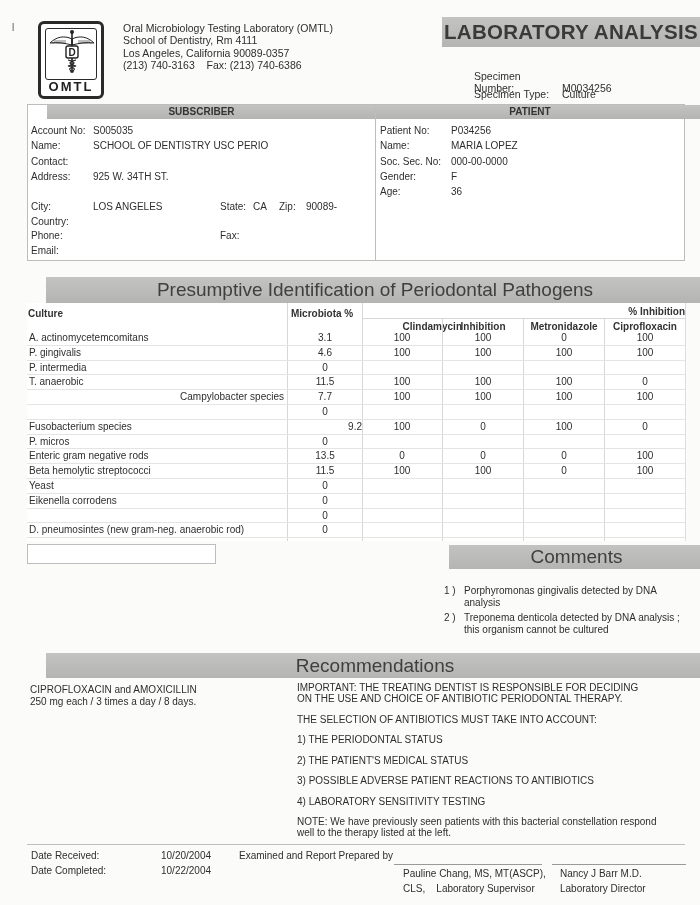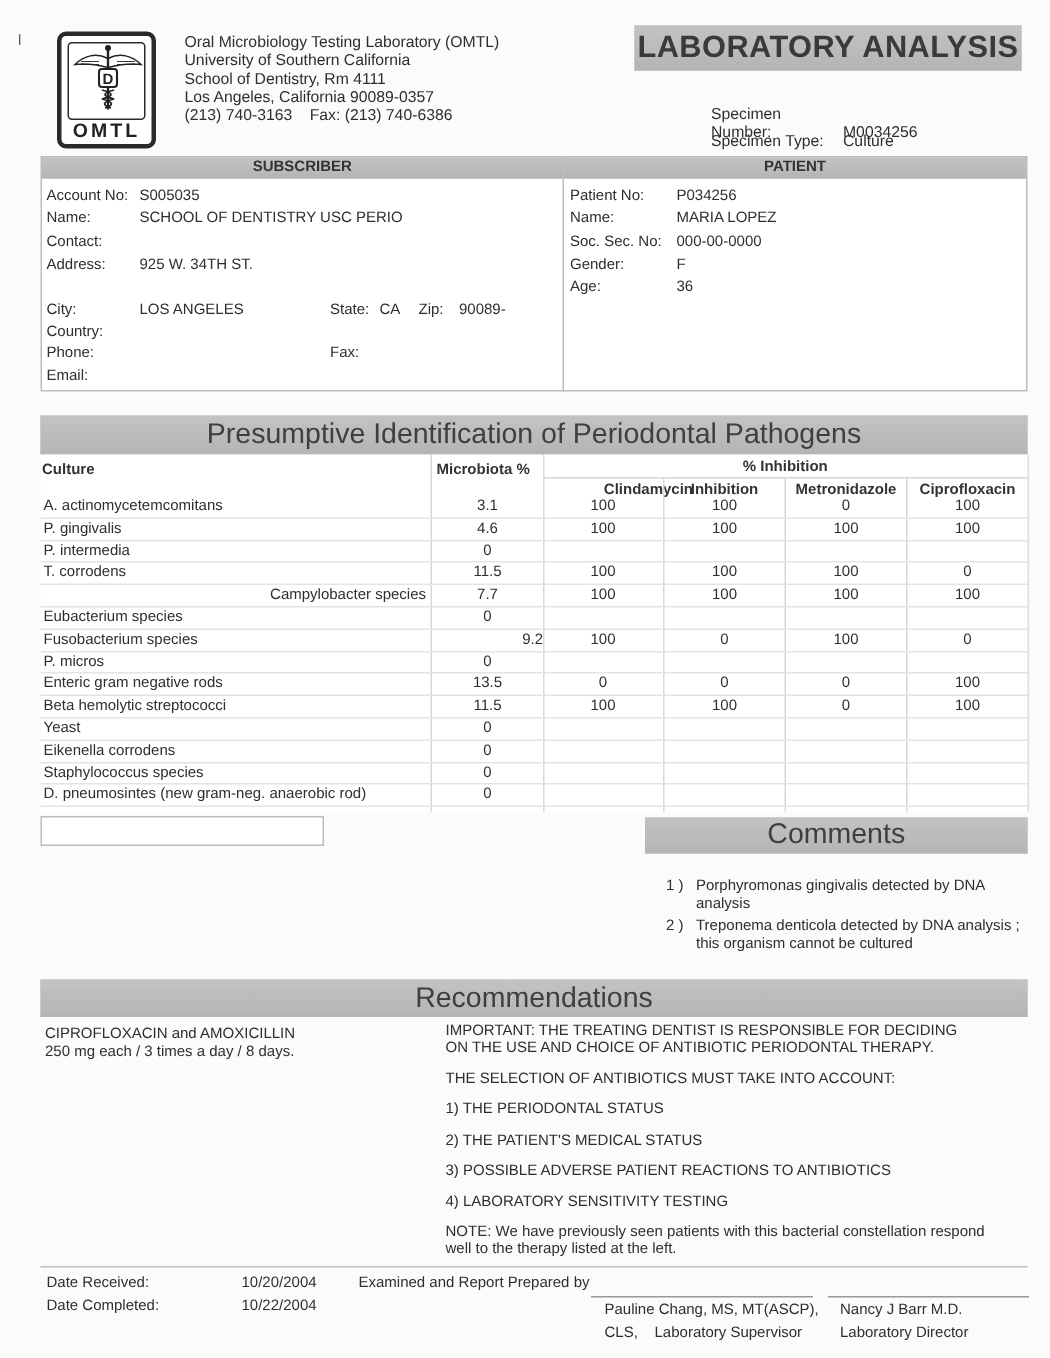--- a/index.html
+++ b/index.html
@@ -7,20 +7,21 @@
     width: 700px; height: 905px; position: relative; overflow: hidden;
     background: #fbfbfa;
     font-family: "Liberation Sans", sans-serif;
     color: #2a2a2a;
     font-size: 10px;
   }
   .abs { position: absolute; }
   .gray-bar {
     background: #b9b9b7;
     background-image: linear-gradient(180deg, #c3c3c1 0%, #b4b4b2 100%);
+    margin-left: 19px;
   }
   
   .stray { left: 12px; top: 22px; font-size: 10px; color: #555; }
   .logo {
     left: 38px; top: 21px; width: 66px; height: 78px;
     border: 3px solid #2a2a2a; border-radius: 6px; background: #fff; box-sizing: border-box;
   }
   .logo .inner {
     position: absolute; left: 4px; top: 4px; right: 4px; height: 50px;
     border: 1.5px solid #2a2a2a; border-radius: 3px;
@@ -84,21 +85,20 @@
       <text x="26" y="27" text-anchor="middle" font-size="10" font-weight="bold" font-family="Liberation Sans, sans-serif" fill="#222">D</text>
       <path d="M22 31 C30 33, 30 35, 22 37 C30 39, 30 41, 24 43" fill="none" stroke="#222" stroke-width="1.2"></path>
       <path d="M30 31 C22 33, 22 35, 30 37 C22 39, 22 41, 28 43" fill="none" stroke="#222" stroke-width="1.2"></path>
     </svg>
   </div>
   <div class="omtl">OMTL</div>
 </div>
 
 <div class="abs lab-info">
   <div>Oral Microbiology Testing Laboratory (OMTL)</div>
-  <div>University of Southern California</div>
   <div>School of Dentistry, Rm 4111</div>
   <div>Los Angeles, California  90089-0357</div>
   <div style="white-space:pre">(213) 740-3163    Fax: (213) 740-6386</div>
 </div>
 
 <div class="abs lab-title gray-bar">LABORATORY ANALYSIS</div>
 
 <div class="abs spec" style="top:70px">
   <span class="lbl">Specimen Number:</span><span>M0034256</span>
 </div>
@@ -141,21 +141,21 @@
 <div class="abs field" style="left:451px;top:169px">F</div>
 <div class="abs field" style="left:380px;top:184px">Age:</div>
 <div class="abs field" style="left:451px;top:184px">36</div>
 
 <div class="abs gray-bar section-bar" style="left:27px;top:277px;width:658px;height:26px;line-height:26px">Presumptive Identification of Periodontal Pathogens</div>
 
 <div class="abs" style="left:27px;top:303px;width:658px;height:238px;background:#fff;border-right:1px solid #ddd">
 
   <div class="abs hdr" style="left:1px;top:5px">Culture</div>
   <div class="abs hdr" style="left:264px;top:5px">Microbiota %</div>
-  <div class="abs hdr" style="left:335px;top:3px;width:323px;text-align:center">% Inhibition</div>
+  <div class="abs hdr" style="left:335px;top:3px;width:323px;text-align:right">% Inhibition</div>
   <div class="abs" style="left:335px;top:15px;width:323px;height:1px;background:#d8d8d6"></div>
   <div class="abs hdr" style="left:355px;top:18px;width:80px;text-align:right">Clindamycin</div>
   <div class="abs hdr" style="left:416px;top:18px;width:80px;text-align:center">Inhibition</div>
   <div class="abs hdr" style="left:497px;top:18px;width:80px;text-align:center">Metronidazole</div>
   <div class="abs hdr" style="left:578px;top:18px;width:80px;text-align:center">Ciprofloxacin</div>
 
   <div class="vline" style="left:260px;top:0;height:238px"></div>
   <div class="vline" style="left:335px;top:0;height:238px"></div>
   <div class="vline" style="left:415px;top:16px;height:222px"></div>
   <div class="vline" style="left:496px;top:16px;height:222px"></div>
@@ -184,37 +184,36 @@
     </div>
     <div class="abs" style="left: 0px; top: 29.6px; width: 658px; height: 14.8px; border-bottom: 1px solid rgb(228, 228, 226); box-sizing: border-box; font-size: 10px; line-height: 14.8px; color: rgb(46, 46, 46);">
       <div class="abs" style="top: 0px; left: 2px; width: 255px; text-align: left; white-space: nowrap;">P. intermedia</div>
       <div class="abs" style="top: 0px; left: 261px; width: 74px; text-align: center; white-space: nowrap;">0</div>
       <div class="abs" style="top: 0px; left: 335px; width: 80px; text-align: center; white-space: nowrap;"></div>
       <div class="abs" style="top: 0px; left: 416px; width: 80px; text-align: center; white-space: nowrap;"></div>
       <div class="abs" style="top: 0px; left: 497px; width: 80px; text-align: center; white-space: nowrap;"></div>
       <div class="abs" style="top: 0px; left: 578px; width: 80px; text-align: center; white-space: nowrap;"></div>
     </div>
     <div class="abs" style="left: 0px; top: 44.4px; width: 658px; height: 14.8px; border-bottom: 1px solid rgb(228, 228, 226); box-sizing: border-box; font-size: 10px; line-height: 14.8px; color: rgb(46, 46, 46);">
-      <div class="abs" style="top: 0px; left: 2px; width: 255px; text-align: left; white-space: nowrap;">T. corrodens</div>
+      <div class="abs" style="top: 0px; left: 2px; width: 255px; text-align: left; white-space: nowrap;">T. anaerobic</div>
       <div class="abs" style="top: 0px; left: 261px; width: 74px; text-align: center; white-space: nowrap;">11.5</div>
       <div class="abs" style="top: 0px; left: 335px; width: 80px; text-align: center; white-space: nowrap;">100</div>
       <div class="abs" style="top: 0px; left: 416px; width: 80px; text-align: center; white-space: nowrap;">100</div>
       <div class="abs" style="top: 0px; left: 497px; width: 80px; text-align: center; white-space: nowrap;">100</div>
       <div class="abs" style="top: 0px; left: 578px; width: 80px; text-align: center; white-space: nowrap;">0</div>
     </div>
     <div class="abs" style="left: 0px; top: 59.2px; width: 658px; height: 14.8px; border-bottom: 1px solid rgb(228, 228, 226); box-sizing: border-box; font-size: 10px; line-height: 14.8px; color: rgb(46, 46, 46);">
       <div class="abs" style="top: 0px; left: 2px; width: 255px; text-align: right; white-space: nowrap;">Campylobacter species</div>
       <div class="abs" style="top: 0px; left: 261px; width: 74px; text-align: center; white-space: nowrap;">7.7</div>
       <div class="abs" style="top: 0px; left: 335px; width: 80px; text-align: center; white-space: nowrap;">100</div>
       <div class="abs" style="top: 0px; left: 416px; width: 80px; text-align: center; white-space: nowrap;">100</div>
       <div class="abs" style="top: 0px; left: 497px; width: 80px; text-align: center; white-space: nowrap;">100</div>
       <div class="abs" style="top: 0px; left: 578px; width: 80px; text-align: center; white-space: nowrap;">100</div>
     </div>
     <div class="abs" style="left: 0px; top: 74px; width: 658px; height: 14.8px; border-bottom: 1px solid rgb(228, 228, 226); box-sizing: border-box; font-size: 10px; line-height: 14.8px; color: rgb(46, 46, 46);">
-      <div class="abs" style="top: 0px; left: 2px; width: 255px; text-align: left; white-space: nowrap;">Eubacterium species</div>
       <div class="abs" style="top: 0px; left: 261px; width: 74px; text-align: center; white-space: nowrap;">0</div>
       <div class="abs" style="top: 0px; left: 335px; width: 80px; text-align: center; white-space: nowrap;"></div>
       <div class="abs" style="top: 0px; left: 416px; width: 80px; text-align: center; white-space: nowrap;"></div>
       <div class="abs" style="top: 0px; left: 497px; width: 80px; text-align: center; white-space: nowrap;"></div>
       <div class="abs" style="top: 0px; left: 578px; width: 80px; text-align: center; white-space: nowrap;"></div>
     </div>
     <div class="abs" style="left: 0px; top: 88.8px; width: 658px; height: 14.8px; border-bottom: 1px solid rgb(228, 228, 226); box-sizing: border-box; font-size: 10px; line-height: 14.8px; color: rgb(46, 46, 46);">
       <div class="abs" style="top: 0px; left: 2px; width: 255px; text-align: left; white-space: nowrap;">Fusobacterium species</div>
       <div class="abs" style="top: 0px; left: 261px; width: 74px; text-align: right; white-space: nowrap;">9.2</div>
       <div class="abs" style="top: 0px; left: 335px; width: 80px; text-align: center; white-space: nowrap;">100</div>
@@ -256,21 +255,20 @@
     </div>
     <div class="abs" style="left: 0px; top: 162.8px; width: 658px; height: 14.8px; border-bottom: 1px solid rgb(228, 228, 226); box-sizing: border-box; font-size: 10px; line-height: 14.8px; color: rgb(46, 46, 46);">
       <div class="abs" style="top: 0px; left: 2px; width: 255px; text-align: left; white-space: nowrap;">Eikenella corrodens</div>
       <div class="abs" style="top: 0px; left: 261px; width: 74px; text-align: center; white-space: nowrap;">0</div>
       <div class="abs" style="top: 0px; left: 335px; width: 80px; text-align: center; white-space: nowrap;"></div>
       <div class="abs" style="top: 0px; left: 416px; width: 80px; text-align: center; white-space: nowrap;"></div>
       <div class="abs" style="top: 0px; left: 497px; width: 80px; text-align: center; white-space: nowrap;"></div>
       <div class="abs" style="top: 0px; left: 578px; width: 80px; text-align: center; white-space: nowrap;"></div>
     </div>
     <div class="abs" style="left: 0px; top: 177.6px; width: 658px; height: 14.8px; border-bottom: 1px solid rgb(228, 228, 226); box-sizing: border-box; font-size: 10px; line-height: 14.8px; color: rgb(46, 46, 46);">
-      <div class="abs" style="top: 0px; left: 2px; width: 255px; text-align: left; white-space: nowrap;">Staphylococcus species</div>
       <div class="abs" style="top: 0px; left: 261px; width: 74px; text-align: center; white-space: nowrap;">0</div>
       <div class="abs" style="top: 0px; left: 335px; width: 80px; text-align: center; white-space: nowrap;"></div>
       <div class="abs" style="top: 0px; left: 416px; width: 80px; text-align: center; white-space: nowrap;"></div>
       <div class="abs" style="top: 0px; left: 497px; width: 80px; text-align: center; white-space: nowrap;"></div>
       <div class="abs" style="top: 0px; left: 578px; width: 80px; text-align: center; white-space: nowrap;"></div>
     </div>
     <div class="abs" style="left: 0px; top: 192.4px; width: 658px; height: 14.8px; border-bottom: 1px solid rgb(228, 228, 226); box-sizing: border-box; font-size: 10px; line-height: 14.8px; color: rgb(46, 46, 46);">
       <div class="abs" style="top: 0px; left: 2px; width: 255px; text-align: left; white-space: nowrap;">D. pneumosintes (new gram-neg. anaerobic rod)</div>
       <div class="abs" style="top: 0px; left: 261px; width: 74px; text-align: center; white-space: nowrap;">0</div>
       <div class="abs" style="top: 0px; left: 335px; width: 80px; text-align: center; white-space: nowrap;"></div>

